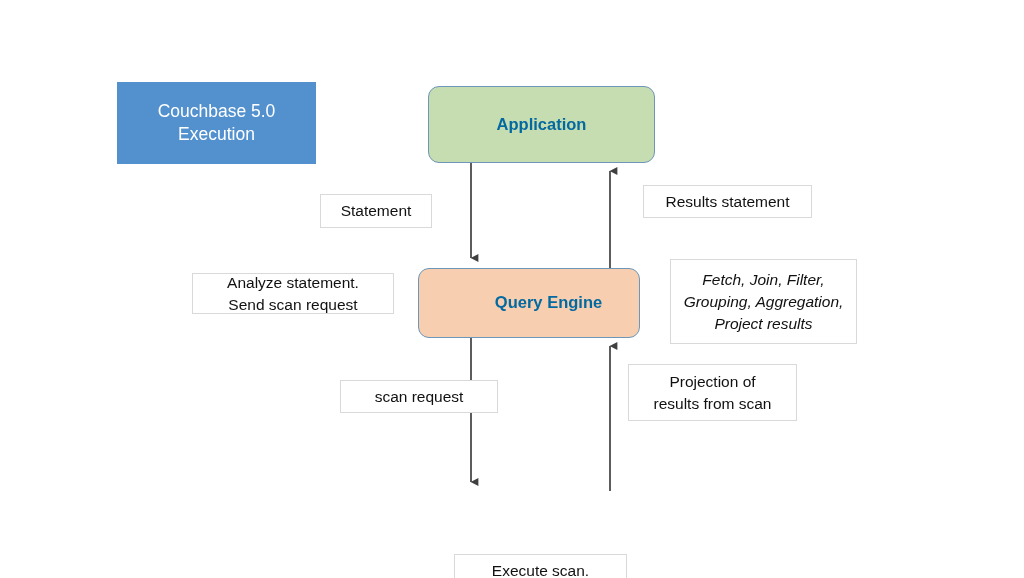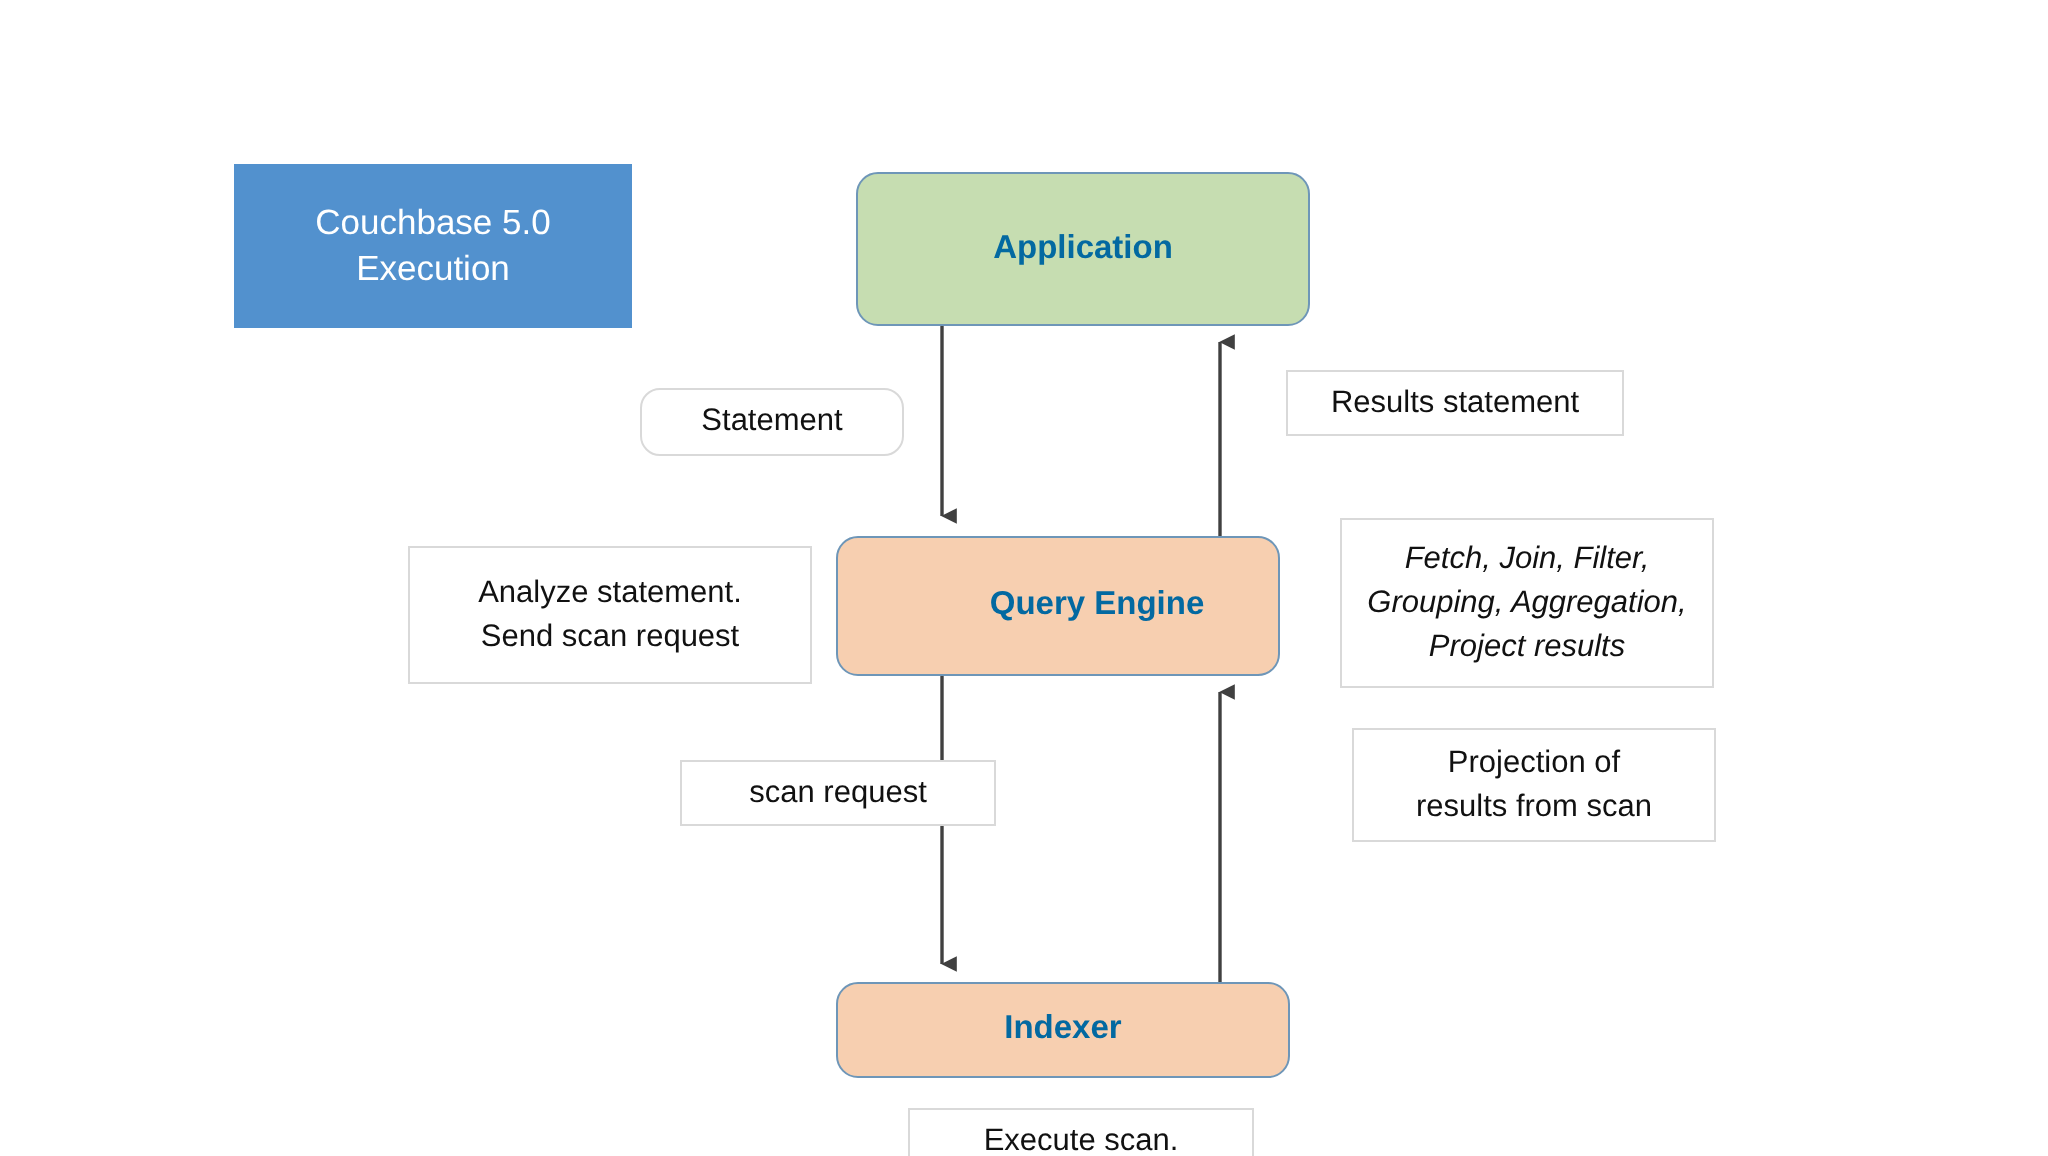--- a/index.html
+++ b/index.html
@@ -87,26 +87,26 @@
     display: flex;
     align-items: center;
     justify-content: center;
     text-align: center;
     font-size: 15.5px;
     line-height: 1.42;
     color: #111111;
     white-space: pre-line;
     padding: 4px 8px;
   }
-  .lbl-statement      { left: 320px; top: 150px; width: 132px; height: 34px; border-radius: 10px; }
+  .lbl-statement      { left: 320px; top: 150px; width: 112px; height: 34px; }
   .lbl-results-proj   { left: 643px; top: 141px; width: 169px; height: 33px; }
-  .lbl-analyze        { left: 204px; top: 229px; width: 202px; height: 69px; }
+  .lbl-analyze        { left: 192px; top: 229px; width: 202px; height: 41px; }
   .lbl-fetch          { left: 670px; top: 215px; width: 187px; height: 85px; font-style: italic; }
   .lbl-scan-request   { left: 340px; top: 336px; width: 158px; height: 33px; }
-  .lbl-projection     { left: 676px; top: 320px; width: 182px; height: 57px; }
+  .lbl-projection     { left: 628px; top: 320px; width: 169px; height: 57px; }
   .lbl-execute-scan   { left: 454px; top: 510px; width: 173px; height: 55px; }
 
   
   #arrows {
     position: absolute;
     left: 0; top: 0;
     width: 1024px;
     height: 578px;
     pointer-events: none;
   }
@@ -143,21 +143,20 @@
     </g>
   </svg>
 
   <div class="node legend-box">Couchbase 5.0
 Execution</div>
 
   <div class="node proc proc-application">Application</div>
 
   <div class="node proc proc-query-engine">Query Engine</div>
 
-  <div class="node proc proc-indexer">Indexer</div>
 
   <div class="label-box lbl-statement">Statement</div>
 
   <div class="label-box lbl-results-proj">Results statement</div>
 
   <div class="label-box lbl-analyze">Analyze statement.
 Send scan request</div>
 
   <div class="label-box lbl-fetch">Fetch, Join, Filter,
 Grouping, Aggregation,

